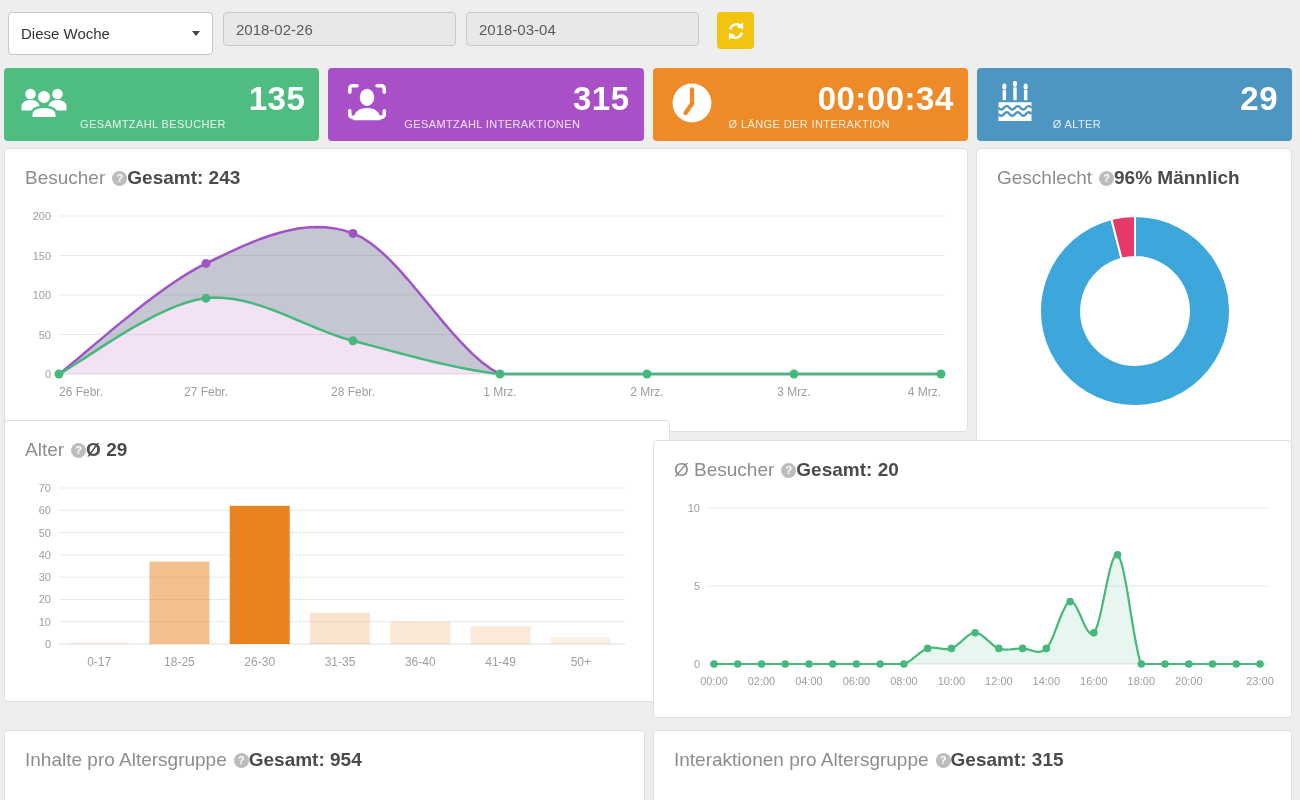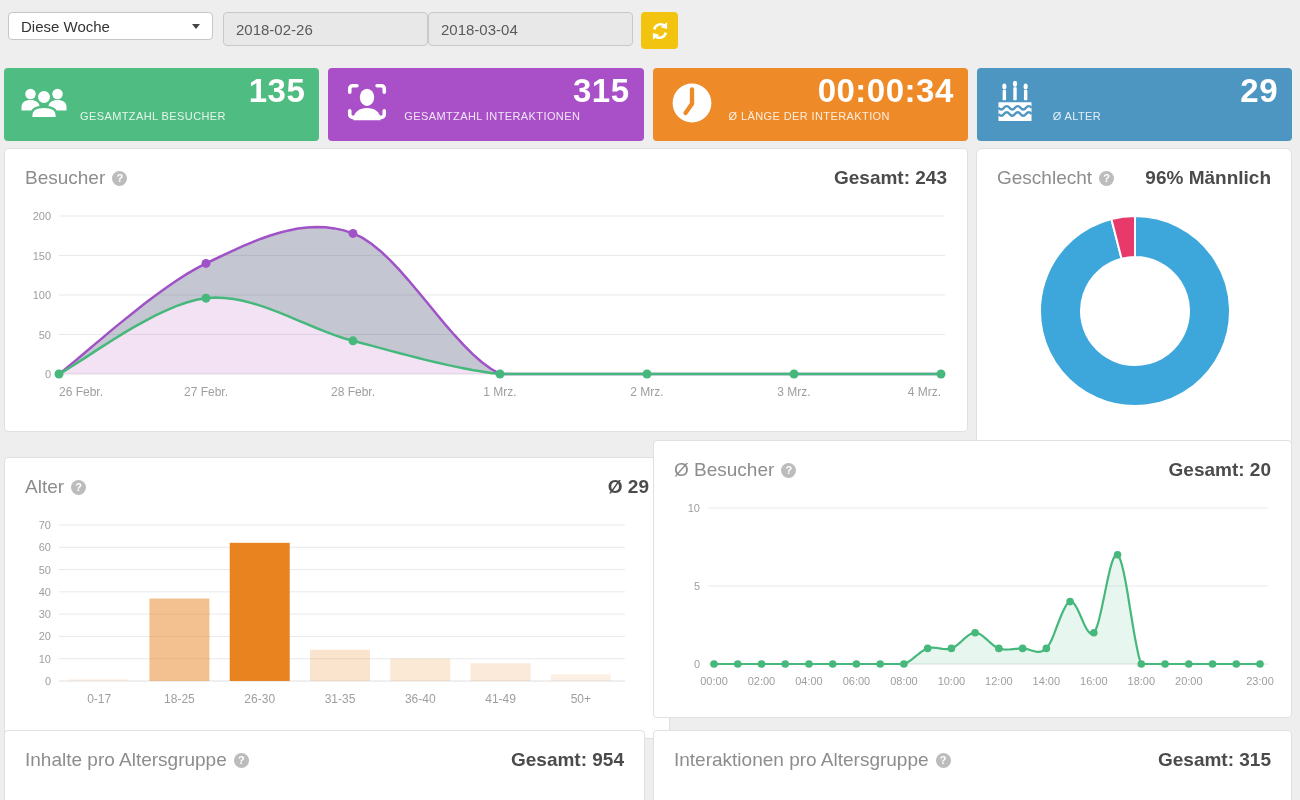--- a/index.html
+++ b/index.html
@@ -2,47 +2,47 @@
 <html><head>
 <meta charset="utf-8">
 <style>
   * { margin:0; padding:0; box-sizing:border-box; }
   html,body { width:1300px; height:800px; overflow:hidden; }
   body { background:#eeeeee; font-family:"Liberation Sans", sans-serif; }
   .dashboard { position:relative; width:1300px; height:800px; }
 
   
   .toolbar { position:absolute; top:12px; left:8px; display:flex; align-items:flex-start; }
-  .select { width:205px; height:28px; background:#fff; border:1px solid #c6c6c6; border-radius:4px;
+  .select { width:205px; height:43px; background:#fff; border:1px solid #c6c6c6; border-radius:4px;
             display:flex; align-items:center; justify-content:space-between; padding:0 12px;
             font-size:15px; color:#333; cursor:pointer; margin-right:10px; }
   .caret { width:0; height:0; border-left:4px solid transparent; border-right:4px solid transparent; border-top:5px solid #444; }
-  .date-input { width:205px; height:34px; background:#e8e8e8; border:1px solid #c9c9c9; border-radius:4px;
-                padding:0 12px; font-size:15px; color:#5a5a5a; font-family:"Liberation Sans",sans-serif; }
+  .date-input { width:233px; height:34px; background:#e8e8e8; border:1px solid #c9c9c9; border-radius:4px;
+                padding:0 12px; font-size:15px; color:#5a5a5a; margin-right:10px; font-family:"Liberation Sans",sans-serif; }
   .refresh-btn { width:37px; height:37px; background:#f2c40f; border:none; border-radius:4px; margin-left:8px;
                  display:flex; align-items:center; justify-content:center; cursor:pointer; }
 
   
   .kpi-row { position:absolute; top:68px; left:4px; width:1288px; height:73px;
              display:grid; grid-template-columns:repeat(4,1fr); gap:9px; }
-  .kpi-card { border-radius:4px; color:#fff; position:relative; padding:5px 14px 8px 76px; overflow:hidden; }
+  .kpi-card { border-radius:4px; color:#fff; position:relative; padding:13px 14px 8px 76px; overflow:hidden; }
   .kpi-icon { position:absolute; left:16px; top:50%; transform:translateY(-50%); }
   .kpi-value { text-align:right; font-size:33px; font-weight:bold; line-height:36px; letter-spacing:0.5px; }
   .kpi-label { text-align:left; font-size:11px; letter-spacing:0.4px; color:rgba(255,255,255,0.85); margin-top:1px; }
 
   
   .panel { position:absolute; background:#fff; border:1px solid #e0e0e0; border-radius:4px; padding:18px 20px 0; }
   .panel-besucher    { left:4px;   top:148px; width:964px; height:284px; }
   .panel-geschlecht  { left:976px; top:148px; width:316px; height:348px;border-radius:6px; }
-  .panel-alter       { left:4px;   top:457px; width:666px; height:282px; }
+  .panel-alter       { left:4px;   top:420px; width:666px; height:282px; }
   .panel-avg         { left:653px; top:440px; width:639px; height:278px; }
   .panel-inhalte     { left:4px;   top:730px; width:641px; height:120px; }
   .panel-interakt    { left:653px; top:730px; width:639px; height:120px; }
 
-  .panel-header { display:flex; justify-content:space-between; align-items:center; }
+  .panel-header { display:flex; justify-content:flex-start; align-items:center; }
   .panel-title { font-size:19px; color:#8d8d8d; display:flex; align-items:center; gap:7px; }
   .q-icon { width:15px; height:15px; border-radius:50%; background:#bcbcbc; color:#fff;
             display:inline-flex; align-items:center; justify-content:center;
             font-size:11px; font-weight:bold; cursor:pointer; flex:0 0 auto; }
   .q-icon::after { content:"?"; }
   .panel-summary { font-size:19px; color:#4b4b4b; font-weight:bold; }
 
   .chart-box { margin-top:13px; }
   svg.chart { overflow:visible; display:block; }
   svg.chart text { font-family:"Liberation Sans", sans-serif; fill:#9e9e9e; }

